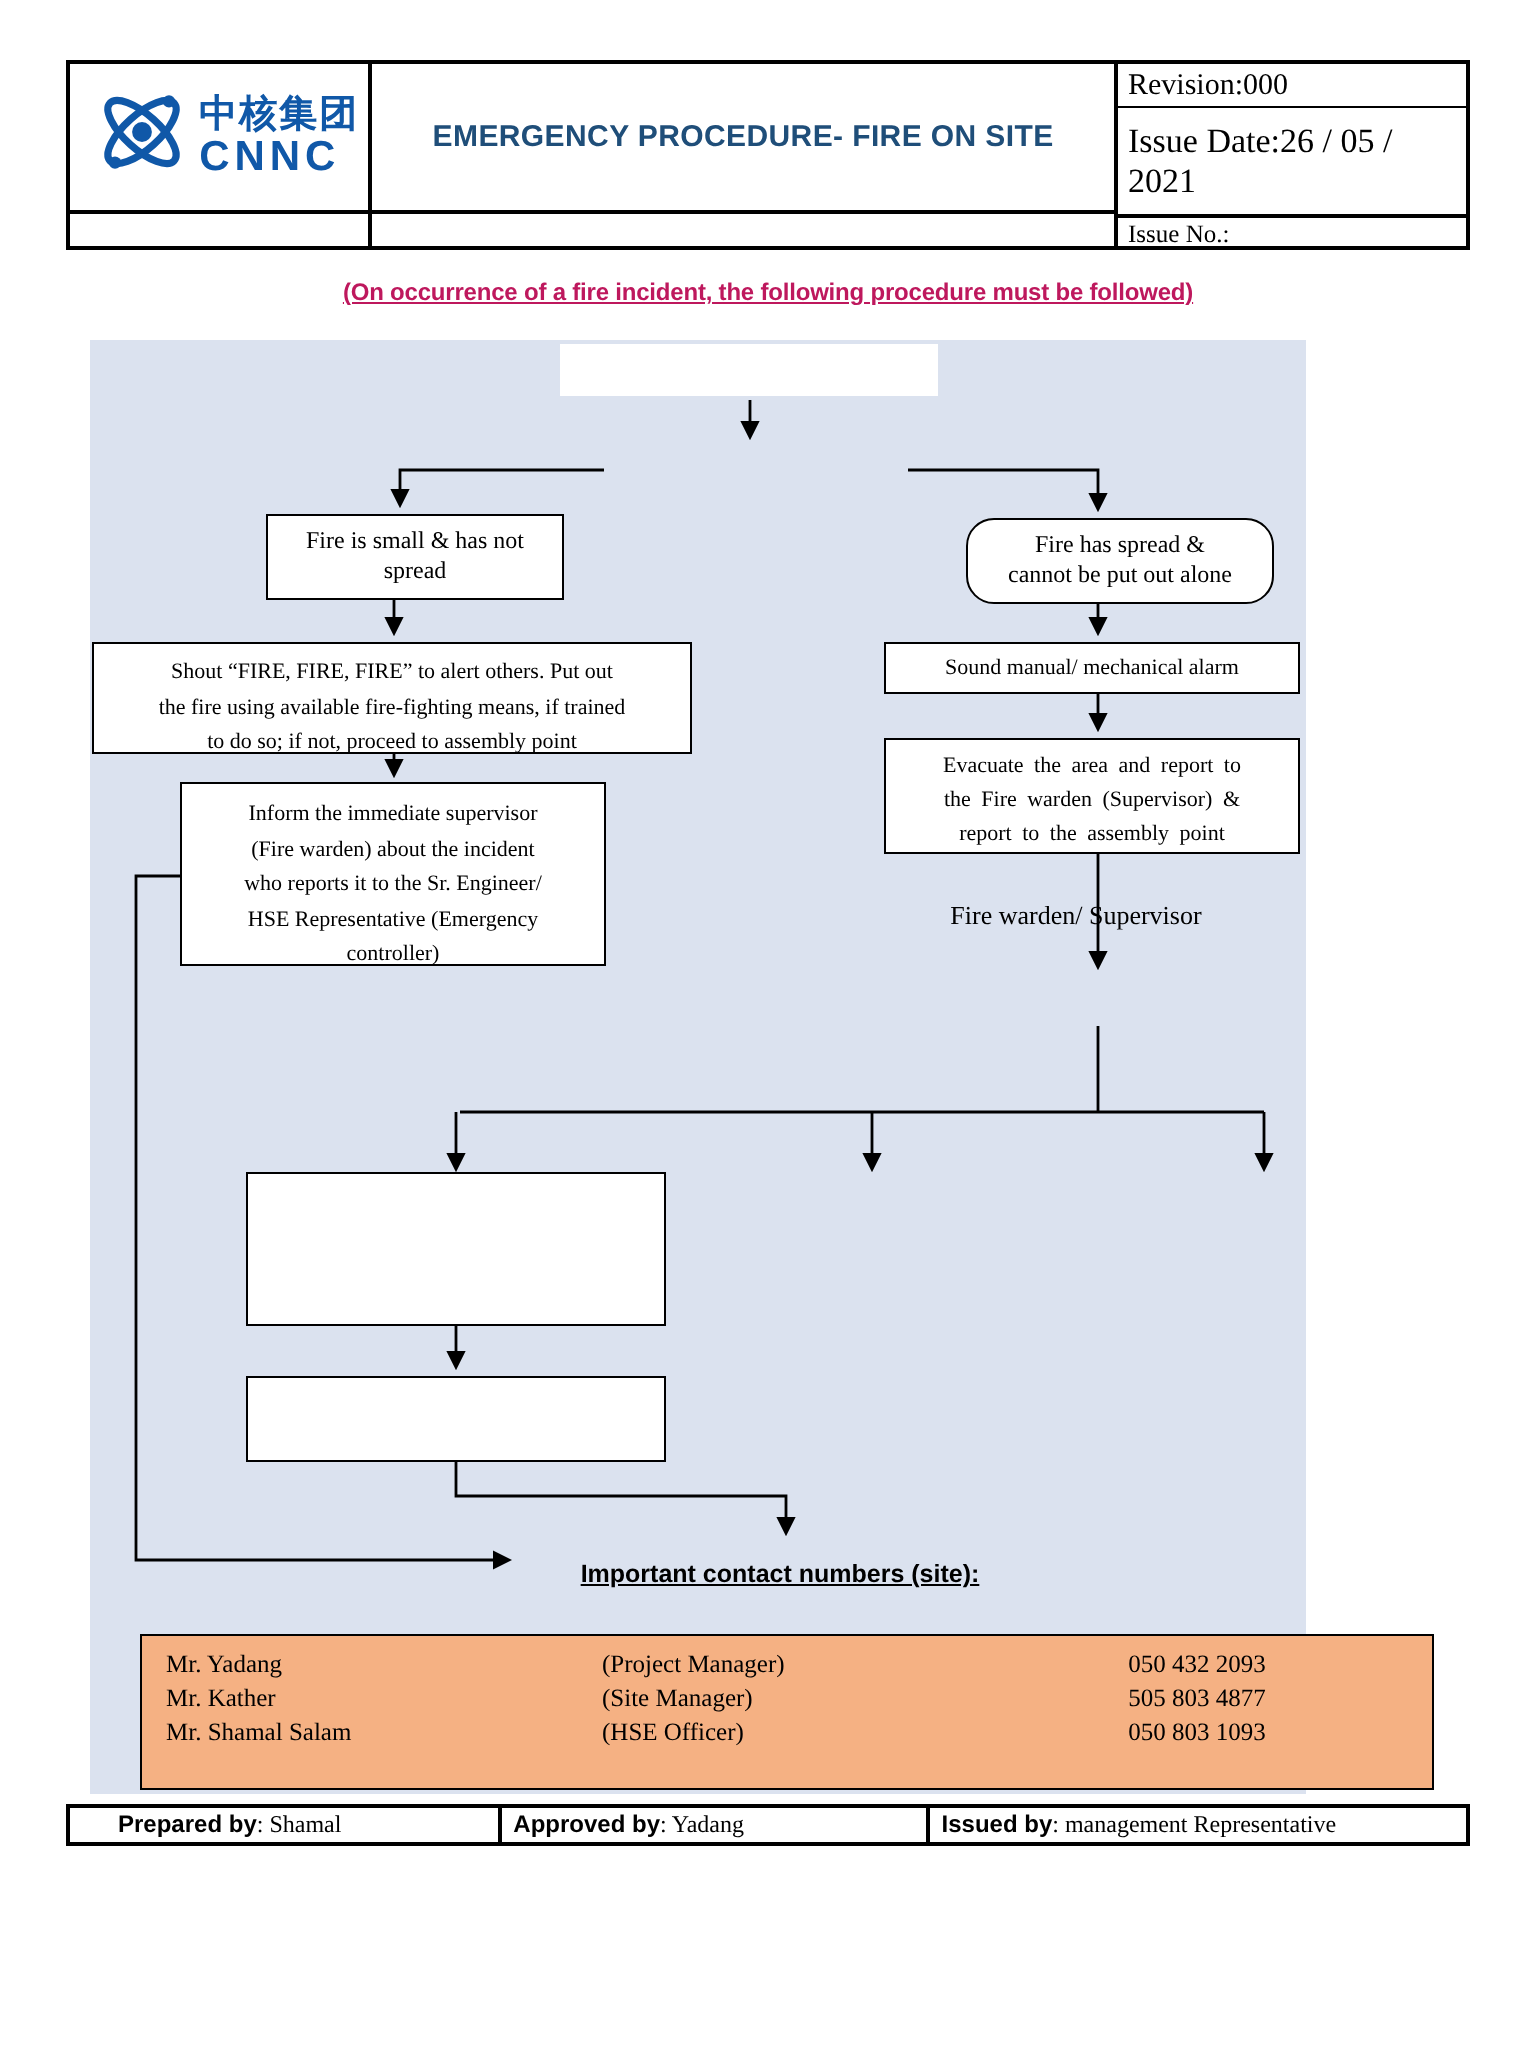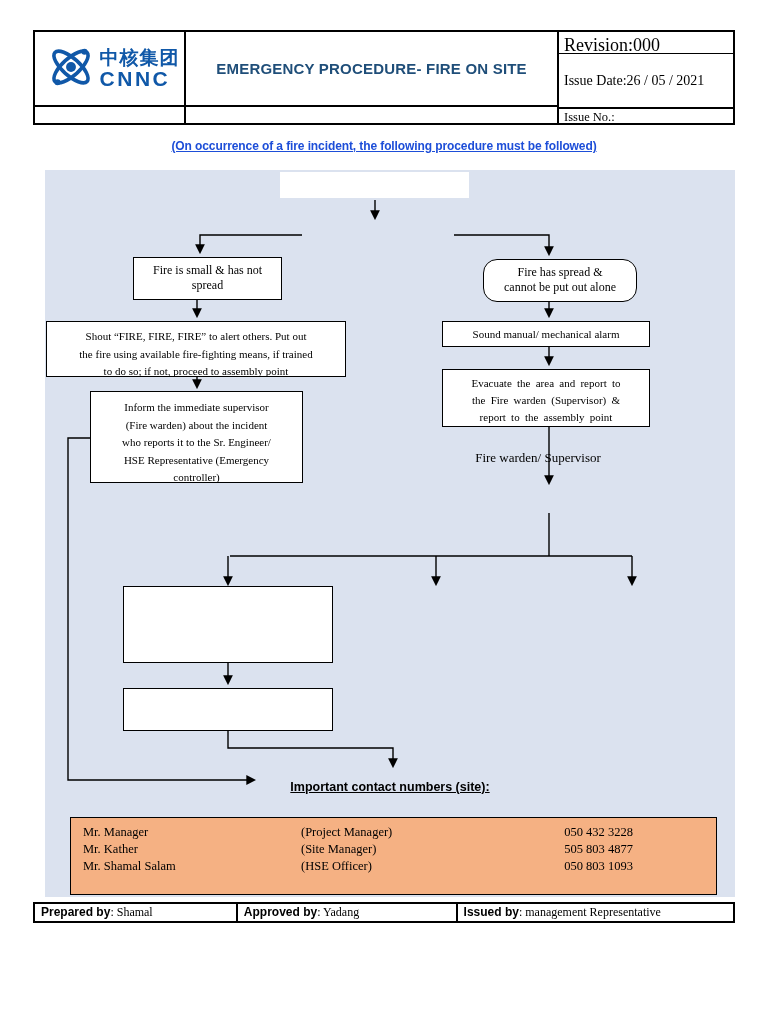--- a/index.html
+++ b/index.html
@@ -11,31 +11,31 @@
   .hdr-col1{width:152px;border-right:2px solid #000;box-sizing:border-box;display:flex;flex-direction:column;}
   .hdr-col2{width:375px;border-right:2px solid #000;box-sizing:border-box;display:flex;flex-direction:column;}
   .hdr-col3{width:175px;box-sizing:border-box;display:flex;flex-direction:column;}
   .hdr-main{flex:1;display:flex;align-items:center;justify-content:center;}
   .hdr-bottomrow{height:16px;border-top:2px solid #000;}
   .logo{display:flex;align-items:center;gap:2px;padding-left:4px;}
   .logo-txt{display:flex;flex-direction:column;line-height:1;color:#1058a8;font-family:"Liberation Sans",sans-serif;}
   .logo-cn{font-size:19px;font-weight:bold;letter-spacing:1px;}
   .logo-en{font-size:21px;font-weight:bold;letter-spacing:2.5px;margin-top:1px;}
   .hdr-title{font-family:"Liberation Sans",sans-serif;font-weight:bold;font-size:15px;color:#1f4e79;text-align:center;letter-spacing:.2px;}
-  .rev-row{height:22px;border-bottom:1.5px solid #000;box-sizing:border-box;font-size:18px;padding:3px 0 0 5px;}
-  .date-row{flex:1;display:flex;align-items:center;font-size:14px;padding-left:5px;}
+  .rev-row{height:22px;border-bottom:1.5px solid #000;box-sizing:border-box;font-size:15px;padding:3px 0 0 5px;}
+  .date-row{flex:1;display:flex;align-items:center;font-size:17px;padding-left:5px;}
   .issueno-row{height:16px;border-top:2px solid #000;box-sizing:border-box;font-size:12.5px;padding:1px 0 0 5px;}
 
   
   .notice{position:absolute;left:0;top:139px;width:768px;text-align:center;
           font-family:"Liberation Sans",sans-serif;font-weight:bold;font-size:12px;
-          color:#1d4ed8;text-decoration:underline;letter-spacing:-.1px;}
-
-  
-  .flow{position:absolute;left:45px;top:170px;width:690px;height:727px;background:#dbe2ef;}
+          color:#be185d;text-decoration:underline;letter-spacing:-.1px;}
+
+  
+  .flow{position:absolute;left:45px;top:170px;width:608px;height:727px;background:#dbe2ef;}
   .flow svg{position:absolute;left:0;top:0;z-index:1;}
   .fbox{position:absolute;background:#fff;border:1.2px solid #000;box-sizing:border-box;z-index:2;
         font-size:11px;text-align:center;overflow:hidden;}
   .prewrap{white-space:pre-line;}
   .noborder{border:none;}
   .b-top     {left:235px;top:2px;  width:189px;height:26px;}
   .b-smallL  {left:88px; top:87px; width:149px;height:43px;line-height:15px;padding-top:5px;font-size:12px;}
   .b-spreadR {left:438px;top:89px; width:154px;height:43px;line-height:15px;padding-top:5px;font-size:12px;border-radius:14px;}
   .b-shout   {left:1px;  top:151px;width:300px;height:56px;line-height:17.5px;padding-top:6px;}
   .b-inform  {left:45px; top:221px;width:213px;height:92px;line-height:17.5px;padding-top:7px;}
@@ -50,21 +50,21 @@
           border:1.5px solid #000;box-sizing:border-box;z-index:2;padding-top:6px;}
   .c-row{display:grid;grid-template-columns:230px 225px 145px 47px;height:17px;font-size:12.5px;line-height:17px;}
   .c-name{padding-left:12px;text-align:left;}
   .c-role{text-align:left;}
   .c-phone{text-align:center;}
 
   
   .ftr{position:absolute;left:33px;top:902px;width:702px;height:21px;border:2px solid #000;box-sizing:border-box;display:flex;background:#fff;}
   .ftr-cell{box-sizing:border-box;border-right:2px solid #000;padding:1px 0 0 6px;font-size:12px;white-space:nowrap;overflow:hidden;}
   .ftr-cell:last-child{border-right:none;}
-  .ftr-c1{width:204px;} .ftr-c2{width:221px;} .ftr-c3{width:277px;}
+  .ftr-c1{width:204px;margin-left:18px;} .ftr-c2{width:221px;} .ftr-c3{width:277px;}
   .ftr-label{font-family:"Liberation Sans",sans-serif;font-weight:bold;}
   .ftr-value{font-family:"Liberation Serif",serif;}
 </style>
 </head>
 <body>
 
 <div class="page">
 
   <div class="hdr">
     <div class="hdr-col1">
@@ -157,23 +157,23 @@
 
     <div class="fw-label">Fire warden/ Supervisor</div>
 
     <div class="fbox b-white1"></div>
     <div class="fbox b-white2"></div>
 
     <div class="contacts-head">Important contact numbers (site):</div>
 
     <div class="orange">
       <div class="c-row">
-        <span class="c-name">Mr. Manager</span>
+        <span class="c-name">Mr. Yadang</span>
         <span class="c-role">(Project Manager)</span>
-        <span class="c-phone">050 432 3228</span>
+        <span class="c-phone">050 432 2093</span>
         <span></span>
       </div>
       <div class="c-row">
         <span class="c-name">Mr. Kather</span>
         <span class="c-role">(Site Manager)</span>
         <span class="c-phone">505 803 4877</span>
         <span></span>
       </div>
       <div class="c-row">
         <span class="c-name">Mr. Shamal Salam</span>

